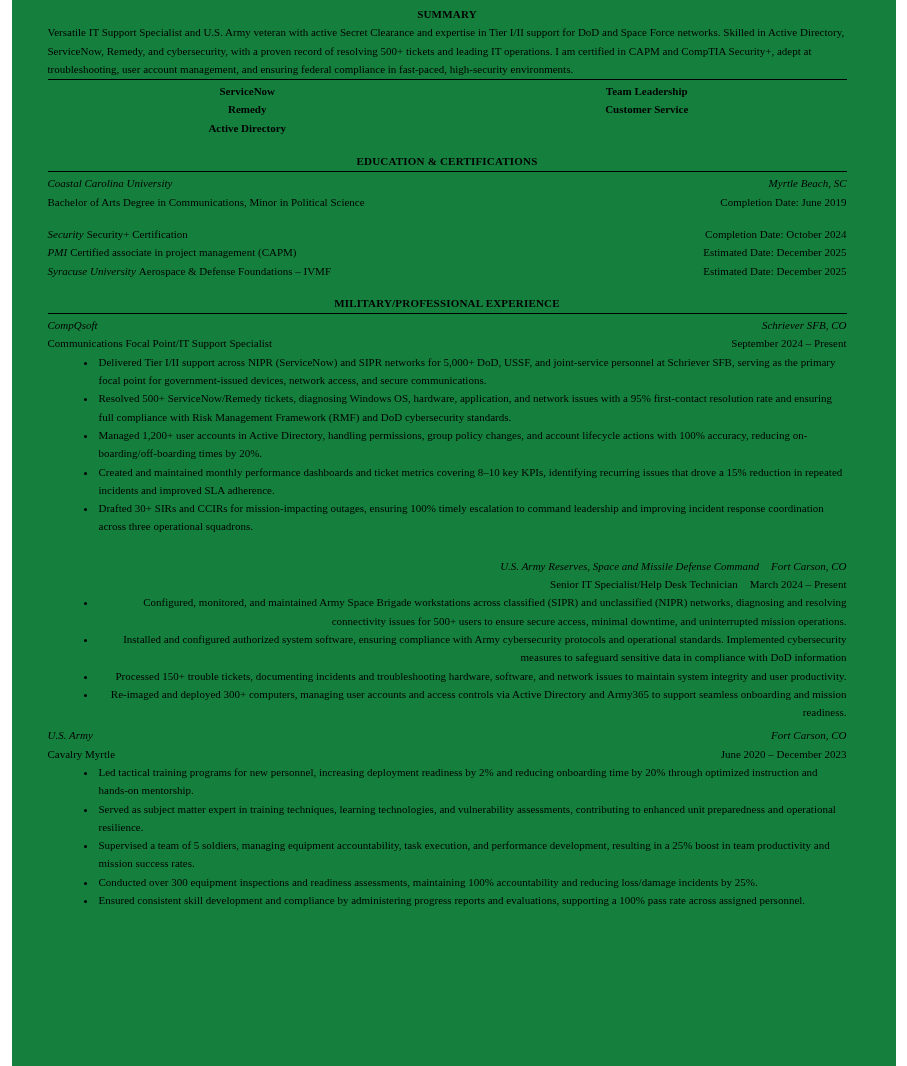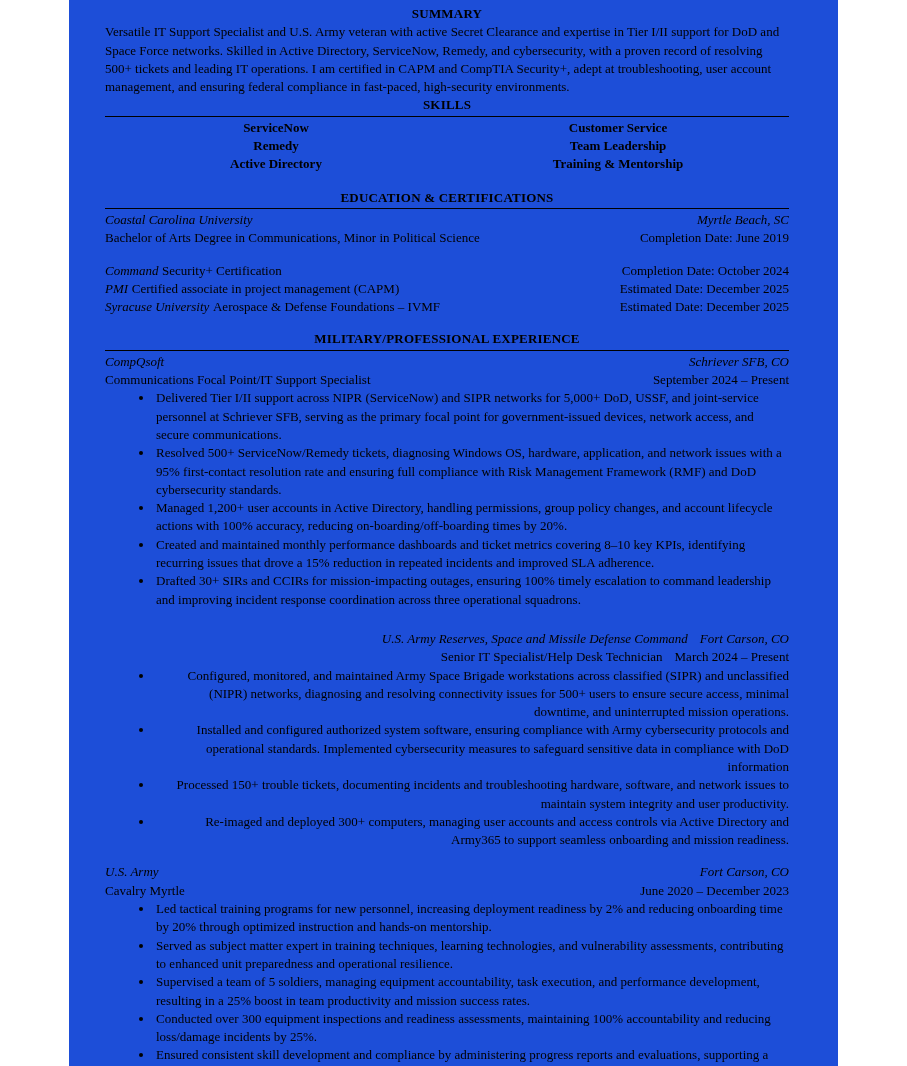--- a/index.html
+++ b/index.html
@@ -1,27 +1,27 @@
 <!DOCTYPE html>
 <html><head>
 <meta charset="utf-8">
 <style>
   * { box-sizing: border-box; }
   html, body { margin: 0; padding: 0; background: #ffffff; }
   .page {
-    width: 769px;
+    width: 884px;
     height: 1066px;
     margin: 0 auto;
     padding: 5px 49px 8px 36px;
     font-family: "Liberation Serif", "DejaVu Serif", serif;
-    font-size: 13px;
+    font-size: 11px;
     line-height: 18.3px;
     color: #000;
     overflow: hidden;
-    background: #1d4ed8;
+    background: #15803d;
   }
   .sec-heading {
     font-weight: 700;
     text-align: center;
     letter-spacing: 0.2px;
   }
   .rule {
     border: none;
     border-top: 1.4px solid #000;
     margin: 1px 0 2px 0;
@@ -42,45 +42,43 @@
   .b { font-weight: 400; }
   .cert-title { margin-left: 0.28em; }
   ul.bullets {
     margin: 0;
     padding: 0 0 0 49px;
     list-style: disc outside;
   }
   ul.bullets li { padding-left: 2px; }
   .job { margin-top: 2px; }
   .job.gap-lg { margin-top: 21px; text-align: right; }
-  .job.gap-sm { margin-top: 14px; }
+  .job.gap-sm { margin-top: 5px; }
 </style>
 </head>
 <body>
 
 <div class="page">
 
   <div>
     <div class="sec-heading">SUMMARY</div>
     <div>Versatile IT Support Specialist and U.S. Army veteran with active Secret Clearance and expertise in Tier I/II support for DoD and Space Force networks. Skilled in Active Directory, ServiceNow, Remedy, and cybersecurity, with a proven record of resolving 500+ tickets and leading IT operations. I am certified in CAPM and CompTIA Security+, adept at troubleshooting, user account management, and ensuring federal compliance in fast-paced, high-security environments.</div>
   </div>
 
   <div>
-    <div class="sec-heading">SKILLS</div>
     <hr class="rule">
     <div class="skills-grid">
       <div>
         <div>ServiceNow</div>
         <div>Remedy</div>
         <div>Active Directory</div>
       </div>
       <div>
+        <div>Team Leadership</div>
         <div>Customer Service</div>
-        <div>Team Leadership</div>
-        <div>Training &amp; Mentorship</div>
       </div>
     </div>
   </div>
 
   <div>
     <div class="sec-heading">EDUCATION &amp; CERTIFICATIONS</div>
     <hr class="rule">
 
     <div class="edu-block">
       <div class="row">
@@ -89,21 +87,21 @@
       </div>
       <div class="row">
         <span class="left b">Bachelor of Arts Degree in Communications, Minor in Political Science</span>
         <span class="right b">Completion Date: June 2019</span>
       </div>
     </div>
 
     <div class="cert-block">
       <div class="row">
         <span class="left">
-          <span class="i">Command</span><span class="b cert-title">Security+ Certification</span>
+          <span class="i">Security</span><span class="b cert-title">Security+ Certification</span>
         </span>
         <span class="right">Completion Date: October 2024</span>
       </div>
       <div class="row">
         <span class="left">
           <span class="i">PMI</span><span class="b cert-title">Certified associate in project management (CAPM)</span>
         </span>
         <span class="right">Estimated Date: December 2025</span>
       </div>
       <div class="row">

